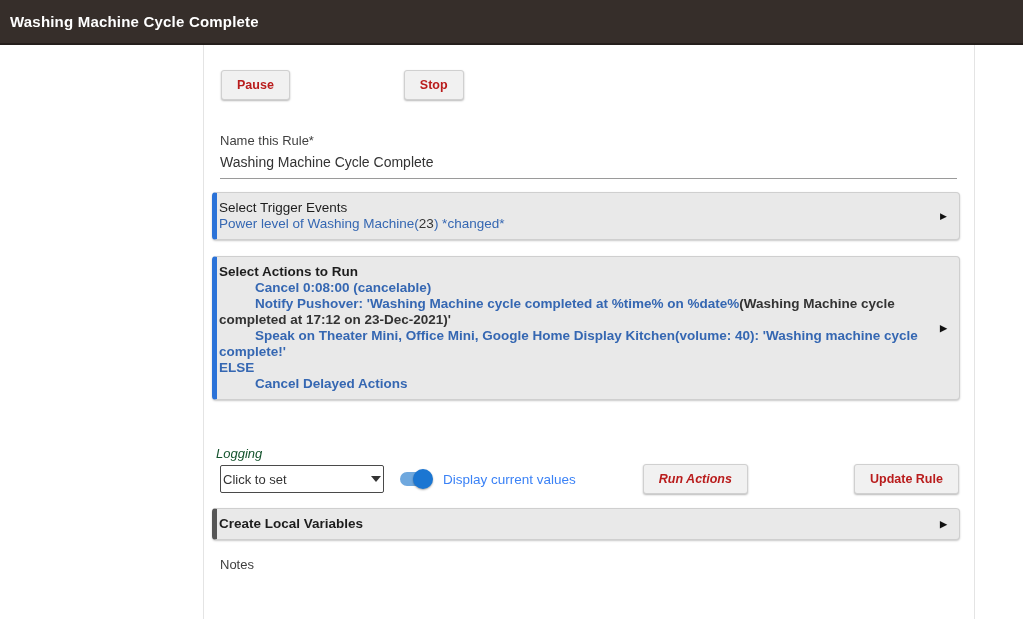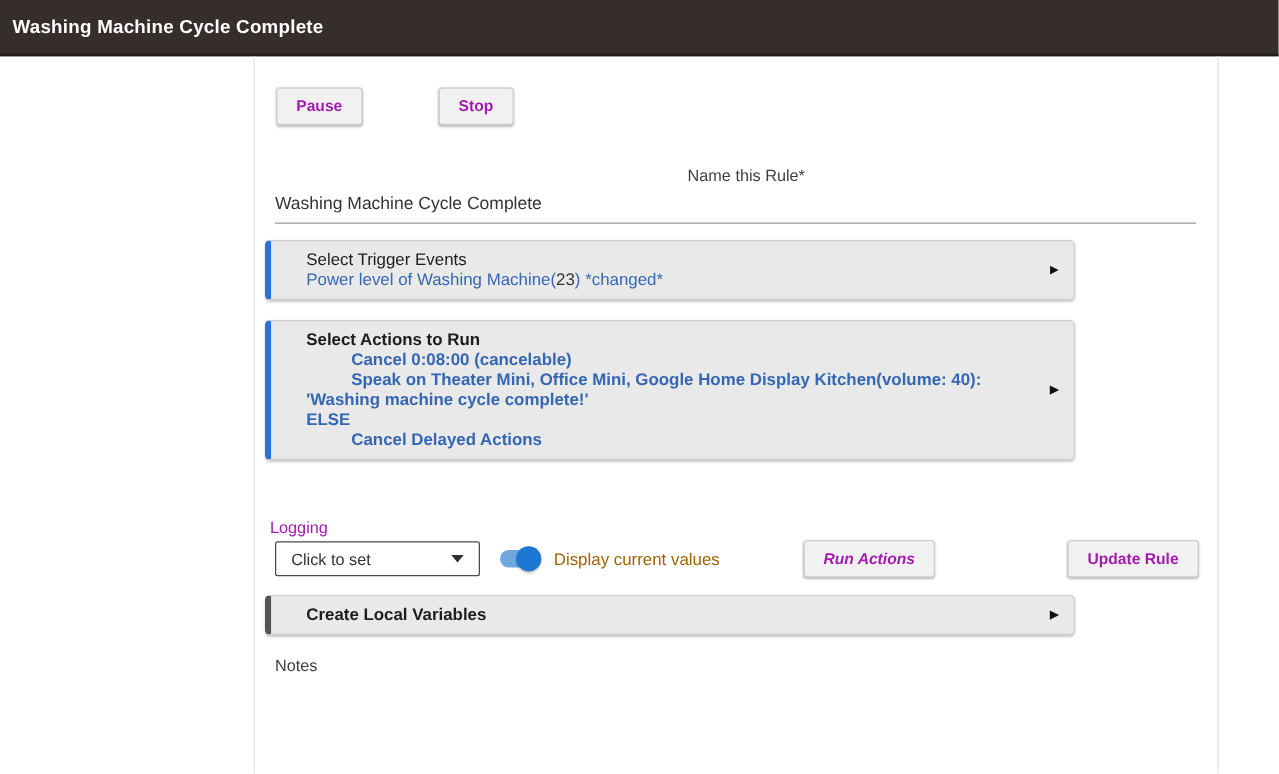--- a/index.html
+++ b/index.html
@@ -27,31 +27,31 @@
     border-left: 1px solid #e4e4e4; border-right: 1px solid #e4e4e4;
     padding-top: 25px;
   }
   
   .btn {
     display: inline-block;
     background: #f1f1f1;
     border: 1px solid #d0d0d0;
     border-radius: 3px;
     padding: 7px 15px;
-    font-size: 12.5px; font-weight: bold; color: #a21caf;
+    font-size: 12.5px; font-weight: bold; color: #b91c1c;
     box-shadow: 0 1px 2px rgba(0,0,0,0.28);
     cursor: pointer;
     font-family: "Liberation Sans", sans-serif;
   }
   .top-buttons { display: flex; margin-left: 17px; }
-  .top-buttons .btn + .btn { margin-left: 61px; }
+  .top-buttons .btn + .btn { margin-left: 114px; }
   
   .field-label {
     margin: 33px 0 0 16px;
-    font-size: 13px; color: #3f3f3f; text-align: center;
+    font-size: 13px; color: #3f3f3f;
   }
   .name-input {
     display: block;
     margin: 2px 0 0 16px; width: 737px;
     border: none; border-bottom: 1px solid #9a9a9a;
     font-size: 14px; color: #333;
     padding: 4px 0 8px 0;
     outline: none; background: transparent;
     font-family: "Liberation Sans", sans-serif;
   }
@@ -60,62 +60,62 @@
   .toggle { position: relative; width: 32px; height: 14px; border-radius: 7px; cursor: pointer; flex: 0 0 auto; }
   .toggle .knob { position: absolute; top: -3px; width: 20px; height: 20px; border-radius: 50%; box-shadow: 0 1px 2px rgba(0,0,0,0.35); }
   .toggle.off { background: #d4d4d4; }
   .toggle.off .knob { left: -1px; background: #e9e9e9; }
   .toggle.on { background: #6fa8de; }
   .toggle.on .knob { right: -1px; background: #1b76d2; }
   .toggle-label { margin-left: 13px; font-size: 13.5px; color: #565656; }
   
   .panel {
     position: relative;
-    margin: 13px 0 16px 8px; width: 648px;
+    margin: 13px 0 16px 8px; width: 748px;
     background: #e9e9e9;
     border: 1px solid #cfcfcf;
     border-left: 5px solid #2a72d8;
     border-radius: 4px;
     box-shadow: 0 1px 2px rgba(0,0,0,0.22);
-    padding: 7px 30px 7px 28px;
+    padding: 7px 30px 7px 2px;
     cursor: pointer;
   }
   .panel.dark-accent { border-left-color: #555555; }
   .panel-title { font-size: 13.5px; color: #1d1d1d; line-height: 16px; }
   .panel .line { font-size: 13.5px; line-height: 16px; color: #3567b2; }
   .panel .line.indent1 { text-indent: 36px; }
   .blue { color: #3567b2; }
   .dark { color: #333333; }
   .green { color: #0c9c0c; }
   .expander-arrow {
     position: absolute; right: 12px; top: 50%;
     transform: translateY(-50%);
     font-size: 9px; color: #111; line-height: 1;
   }
   .actions-gap { margin-top: 14px; font-weight: bold; }
   
-  .logging-label { margin: 46px 0 0 12px; font-size: 13px; color: #a21caf; }
+  .logging-label { margin: 46px 0 0 12px; font-size: 13px; color: #14532d; font-style: italic; }
   .controls-row { display: flex; align-items: center; margin: 3px 0 0 16px; }
   .dropdown {
     width: 164px; height: 28px;
     border: 1px solid #4a4a4a; border-radius: 2px;
     background: #fff;
     display: flex; align-items: center; justify-content: space-between;
-    padding: 0 12px;
+    padding: 0 2px;
     font-size: 13px; color: #333;
     cursor: pointer;
   }
   .caret-down {
     width: 0; height: 0;
     border-left: 5px solid transparent;
     border-right: 5px solid transparent;
     border-top: 6px solid #333;
   }
   .controls-row .toggle { margin-left: 16px; }
-  .controls-row .toggle-label { margin-left: 11px; color: #a16207; }
+  .controls-row .toggle-label { margin-left: 11px; color: #3b82f6; }
   .controls-row .run-btn { margin-left: 67px; font-style: italic; }
   .controls-row .update-btn { margin-left: 106px; }
   
   .notes-label { margin: 17px 0 0 16px; font-size: 13px; color: #3f3f3f; }
 </style>
 </head>
 <body>
 
 <header class="app-header">
   <span class="title">Washing Machine Cycle Complete</span>
@@ -136,20 +136,23 @@
     <div class="panel-title">Select Trigger Events</div>
     <div class="line">
       <span class="blue">Power level of Washing Machine(</span><span class="dark">23</span><span class="blue">) *changed*</span>
     </div>
     <span class="expander-arrow">▶</span>
   </section>
 
   <section class="panel actions-gap">
     <div class="panel-title">Select Actions to Run</div>
     <div class="line indent1">Cancel 0:08:00 (cancelable)</div>
+    <div class="line indent1">
+      <span class="blue">Notify Pushover: 'Washing Machine cycle completed at %time% on %date%</span><span class="dark">(Washing Machine cycle completed at 17:12 on 23-Dec-2021)'</span>
+    </div>
     <div class="line indent1">Speak on Theater Mini, Office Mini, Google Home Display Kitchen(volume: 40): 'Washing machine cycle complete!'</div>
     <div class="line">ELSE</div>
     <div class="line indent1">Cancel Delayed Actions</div>
     <span class="expander-arrow">▶</span>
   </section>
 
   <div class="logging-label">Logging</div>
   <div class="controls-row">
     <div class="dropdown">
       <span>Click to set</span>

